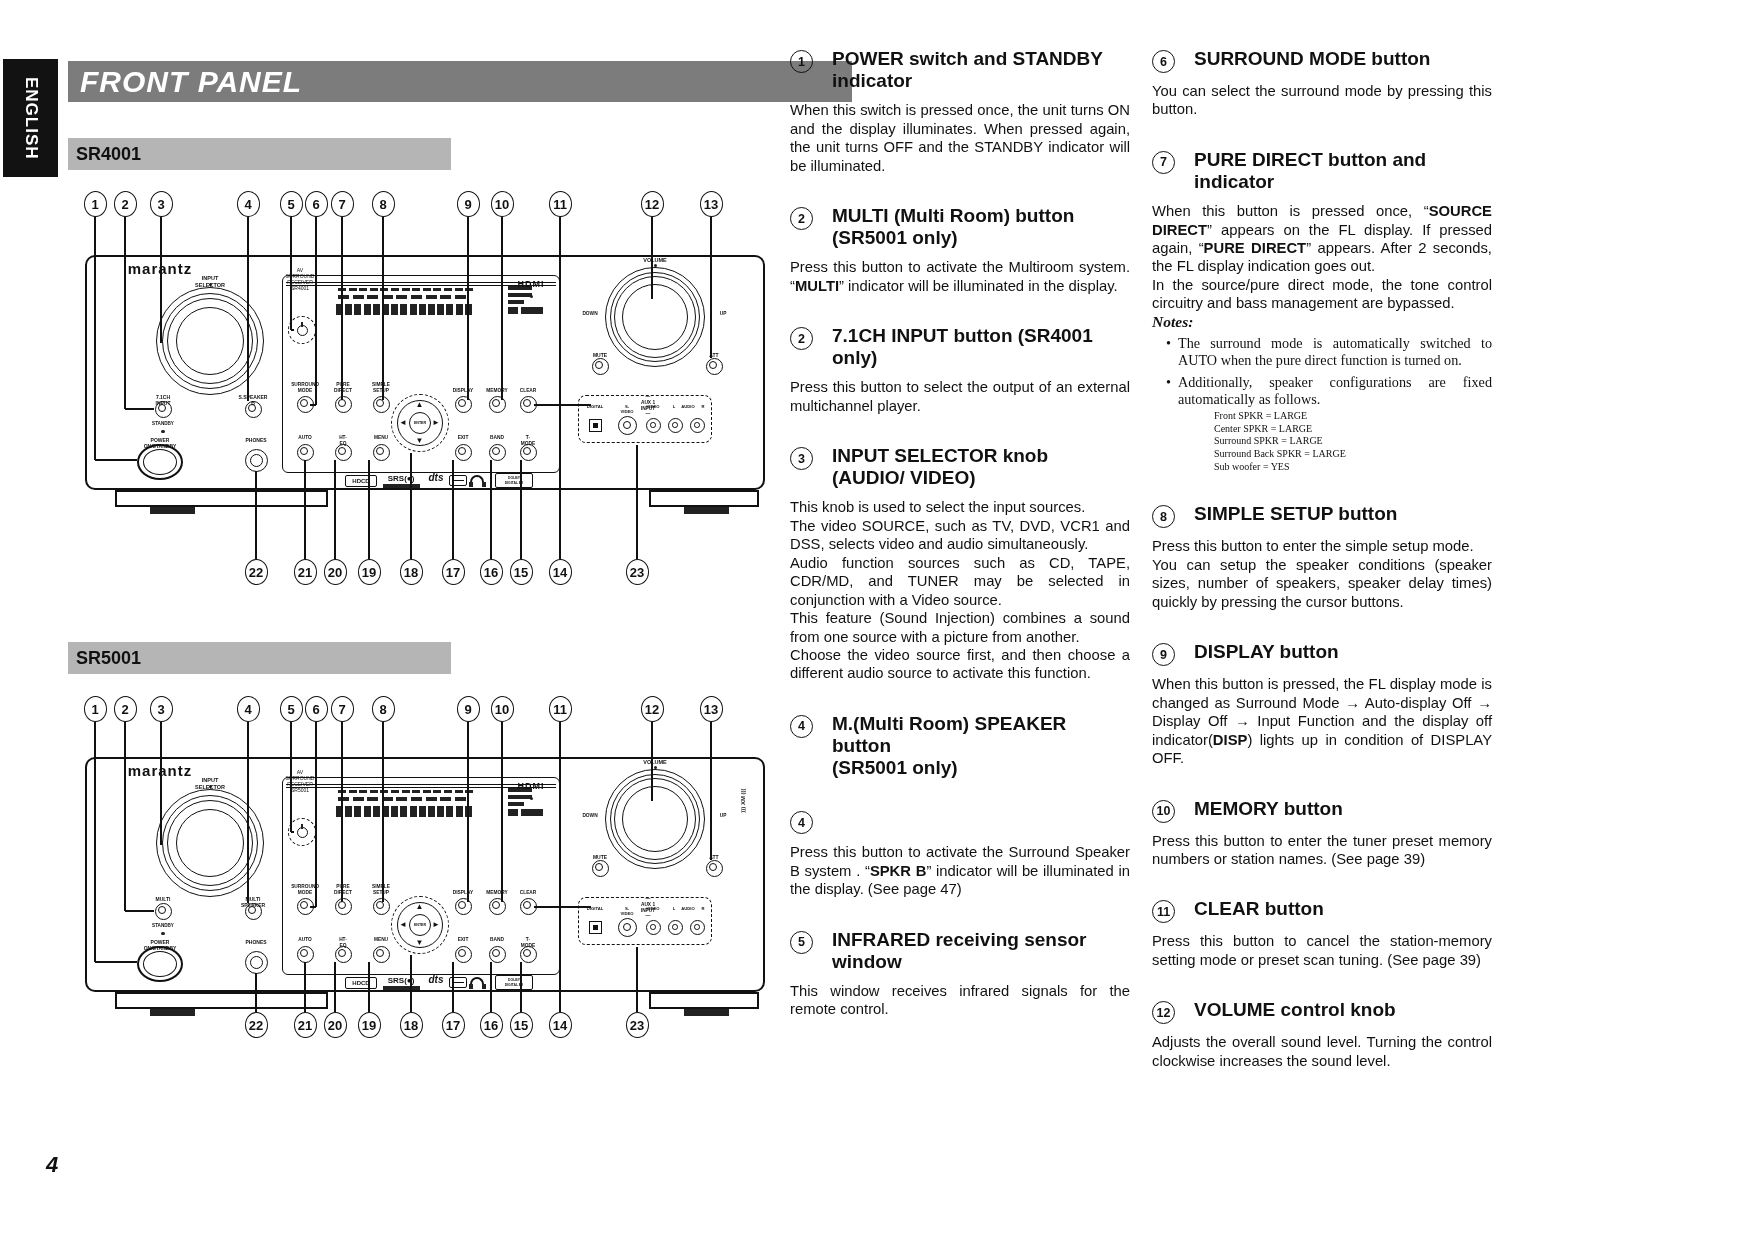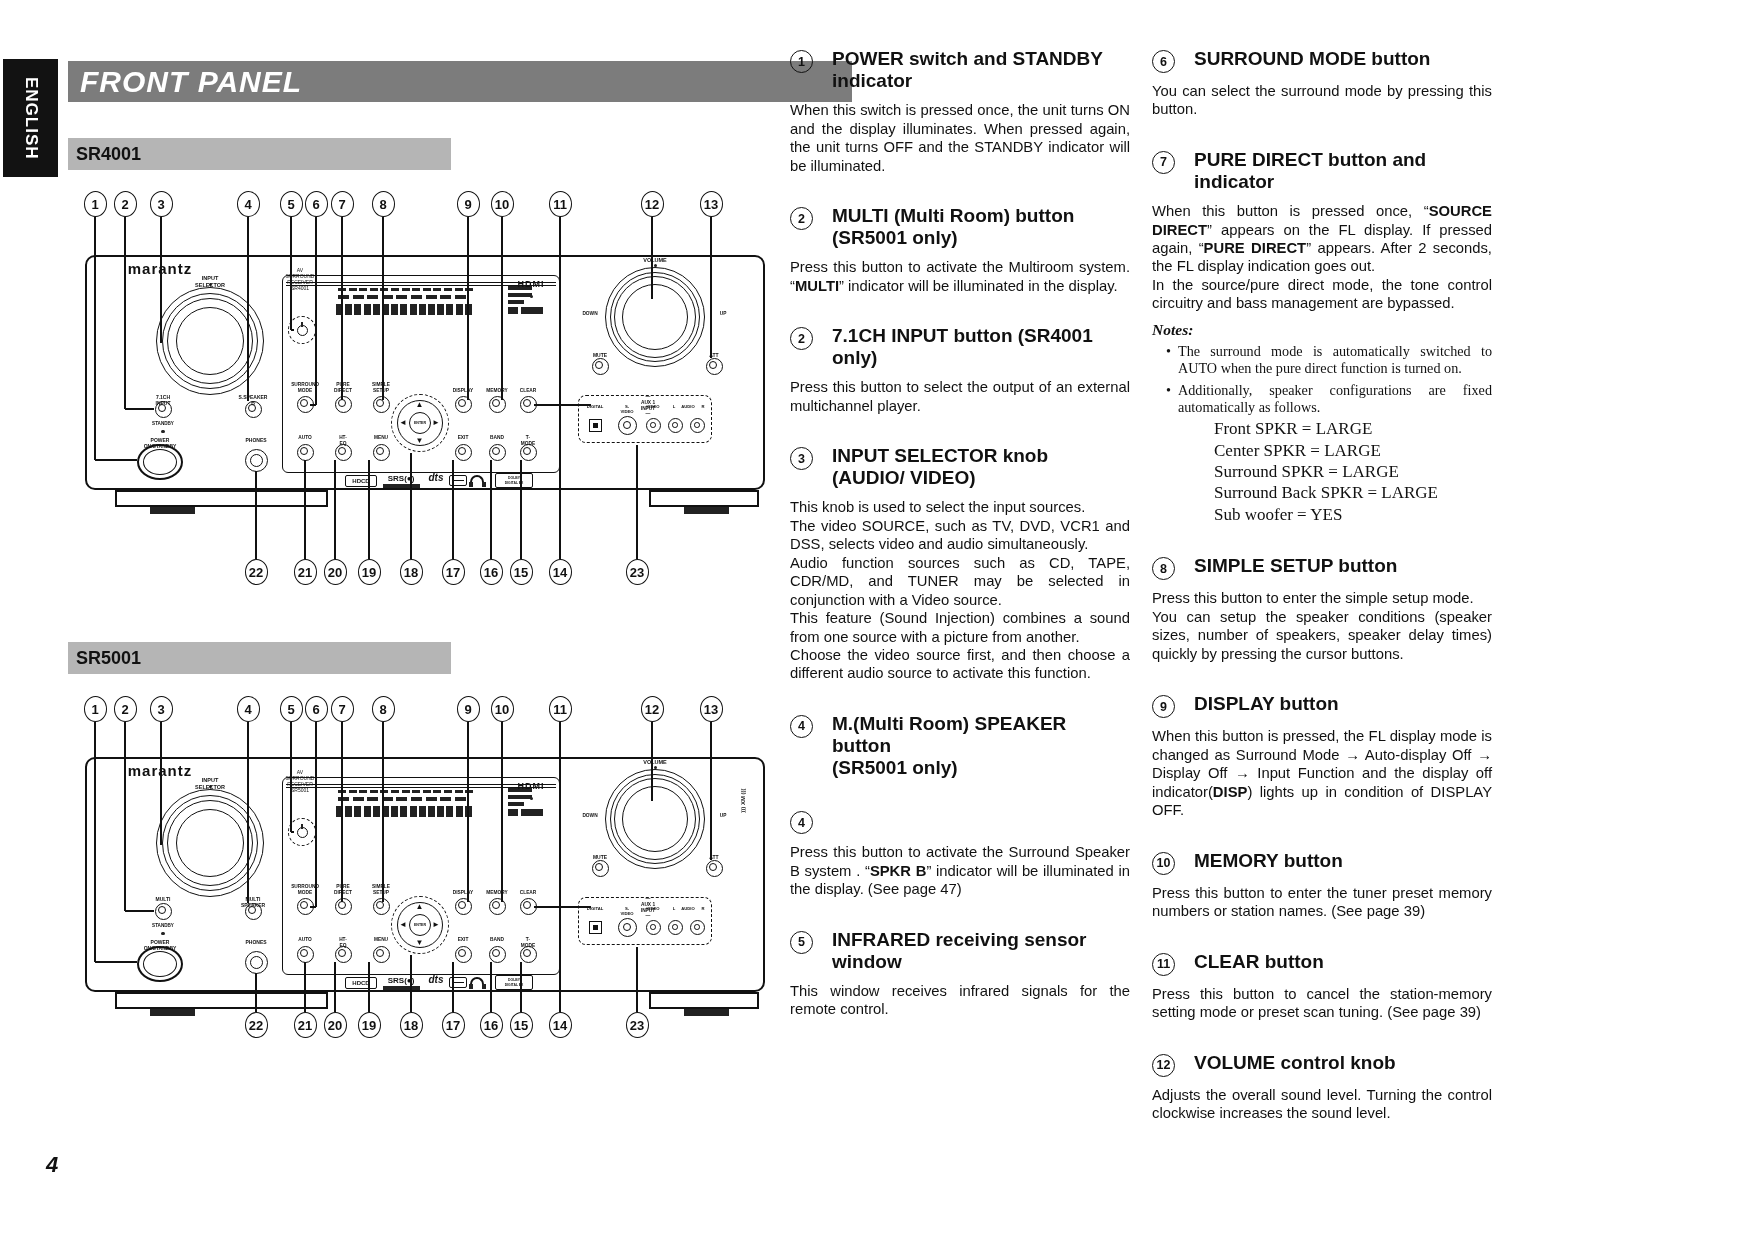--- a/index.html
+++ b/index.html
@@ -34,25 +34,25 @@
   .section { margin-bottom:30px; }
   .sec-head { display:flex; align-items:flex-start; margin-bottom:9px; }
   .circ {
     flex-shrink:0; width:23px; height:23px; border:1.6px solid #111; border-radius:50%;
     display:flex; align-items:center; justify-content:center; font-size:12.5px; font-weight:700;
     margin-right:19px; margin-top:2px;
   }
   .sec-head h3 { font-size:19px; font-weight:700; line-height:1.16; white-space:pre-line; }
   .sec-body { font-size:14.8px; line-height:1.25; text-align:justify; white-space:pre-line; }
   .sec-body b { font-weight:700; }
-  .notes { margin-top:8px; font-family:"Liberation Serif", serif; }
+  .notes { font-family:"Liberation Serif", serif; }
   .notes-label { font-weight:700; font-style:italic; font-size:15.5px; margin-bottom:4px; }
   .note-item { display:flex; font-size:14.2px; line-height:1.22; margin:4px 0 0 14px; text-align:justify; }
   .note-item .bullet { margin-right:7px; }
-  .notes-config { margin:2px 0 0 62px; font-size:17px; line-height:1.26; white-space:pre-line; }
+  .notes-config { margin:2px 0 0 62px; font-size:10px; line-height:1.26; white-space:pre-line; }
 
   
   .diagram { position:absolute; left:0; top:0; width:1754px; height:1241px; }
   .panel { position:absolute; border:2.2px solid #111; border-radius:10px; background:#fff; }
   .callout {
     position:absolute; width:23px; height:26px; border:1.6px solid #111; border-radius:50%;
     background:#fff; display:flex; align-items:center; justify-content:center;
     font-weight:700; font-size:13px; z-index:6;
   }
   .ln { position:absolute; background:#111; z-index:4; }

